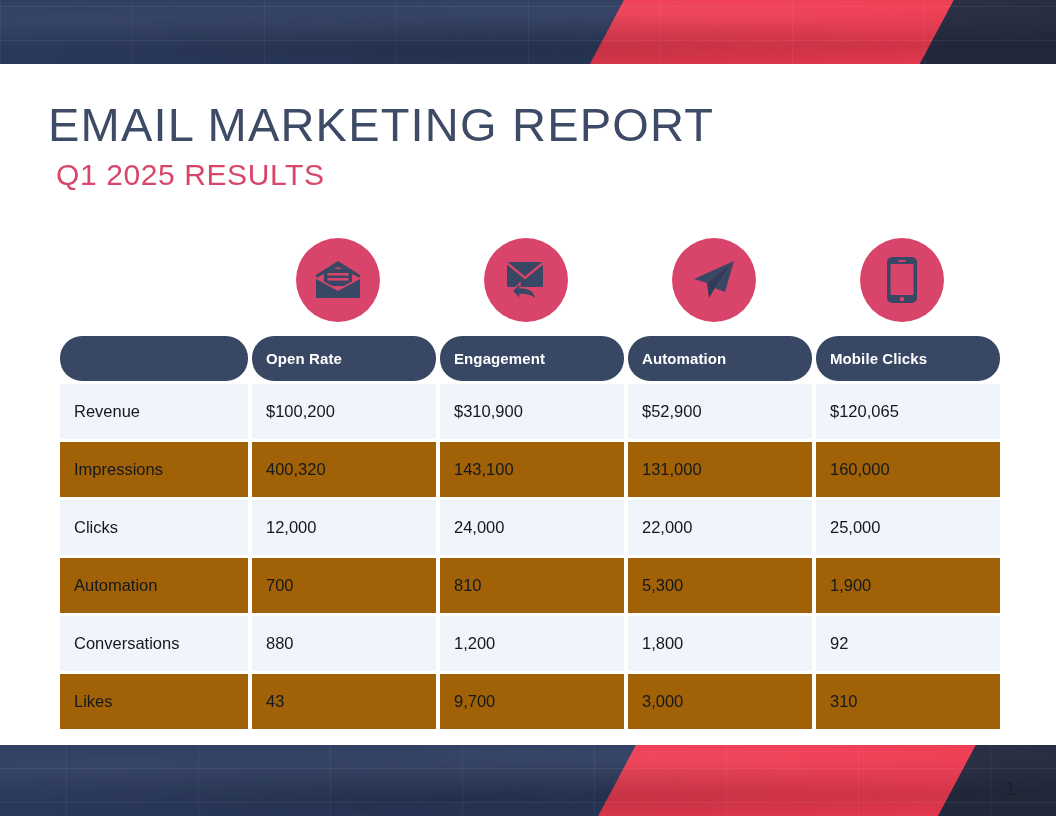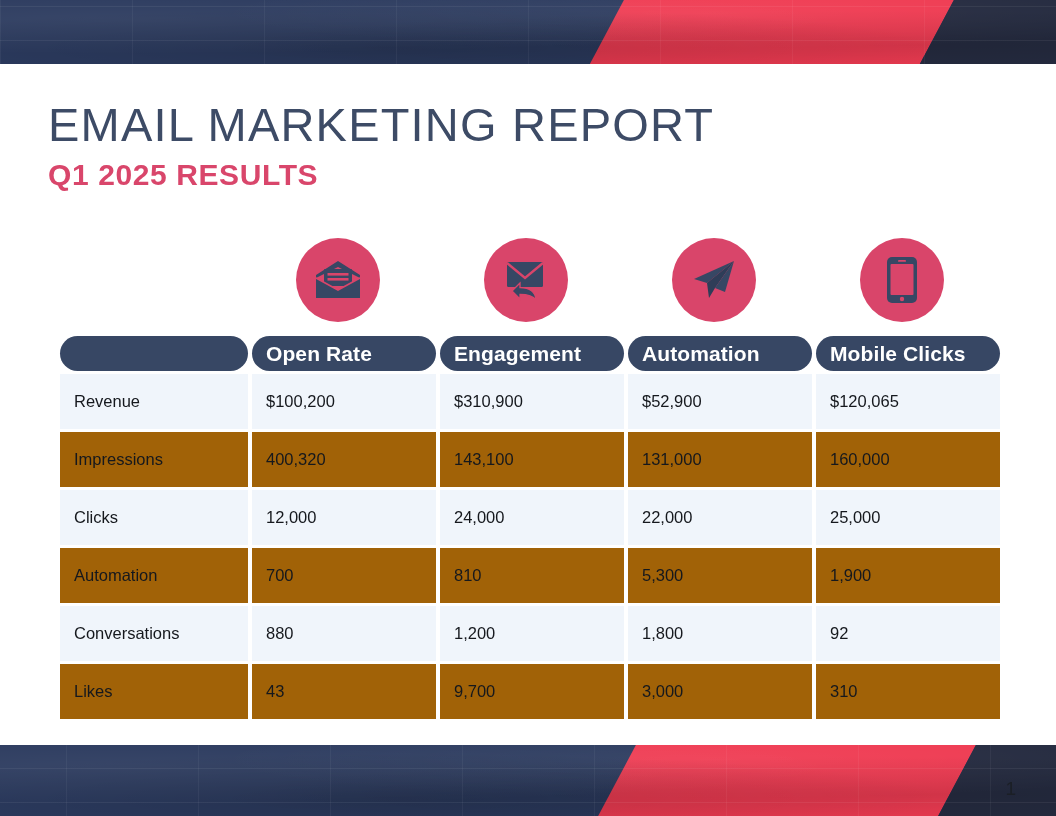--- a/index.html
+++ b/index.html
@@ -75,23 +75,24 @@
     font-weight: 400;
     line-height: 1.05;
     white-space: nowrap;
     margin-top: 8px;
   }
   #page-subtitle {
     margin-top: 10px;
     font-size: 30px;
     letter-spacing: 0.6px;
     color: #d9466b;
-    font-weight: 700;
+    font-weight: 400;
     line-height: 1.05;
     white-space: nowrap;
+    margin-left: 8px;
   }
 
   
   #icon-row {
     position: absolute;
     left: 244px;
     top: 238px;
     width: 752px;
     display: flex;
   }
@@ -124,23 +125,23 @@
   #metrics-table th, #metrics-table td {
     padding: 0 14px;
     text-align: left;
     vertical-align: middle;
   }
   .col-label { width: 188px; }
   .col-data  { width: 184px; }
 
   thead th {
     background: #374764;
-    height: 35px;
+    height: 45px;
     color: #ffffff;
-    font-size: 21px;
+    font-size: 15px;
     font-weight: bold;
     letter-spacing: 0.1px;
     white-space: nowrap;
     border-radius: 22px;
   }
   tbody td {
     height: 55px;
     font-size: 16.5px;
     color: #15181d;
     font-weight: 400;

